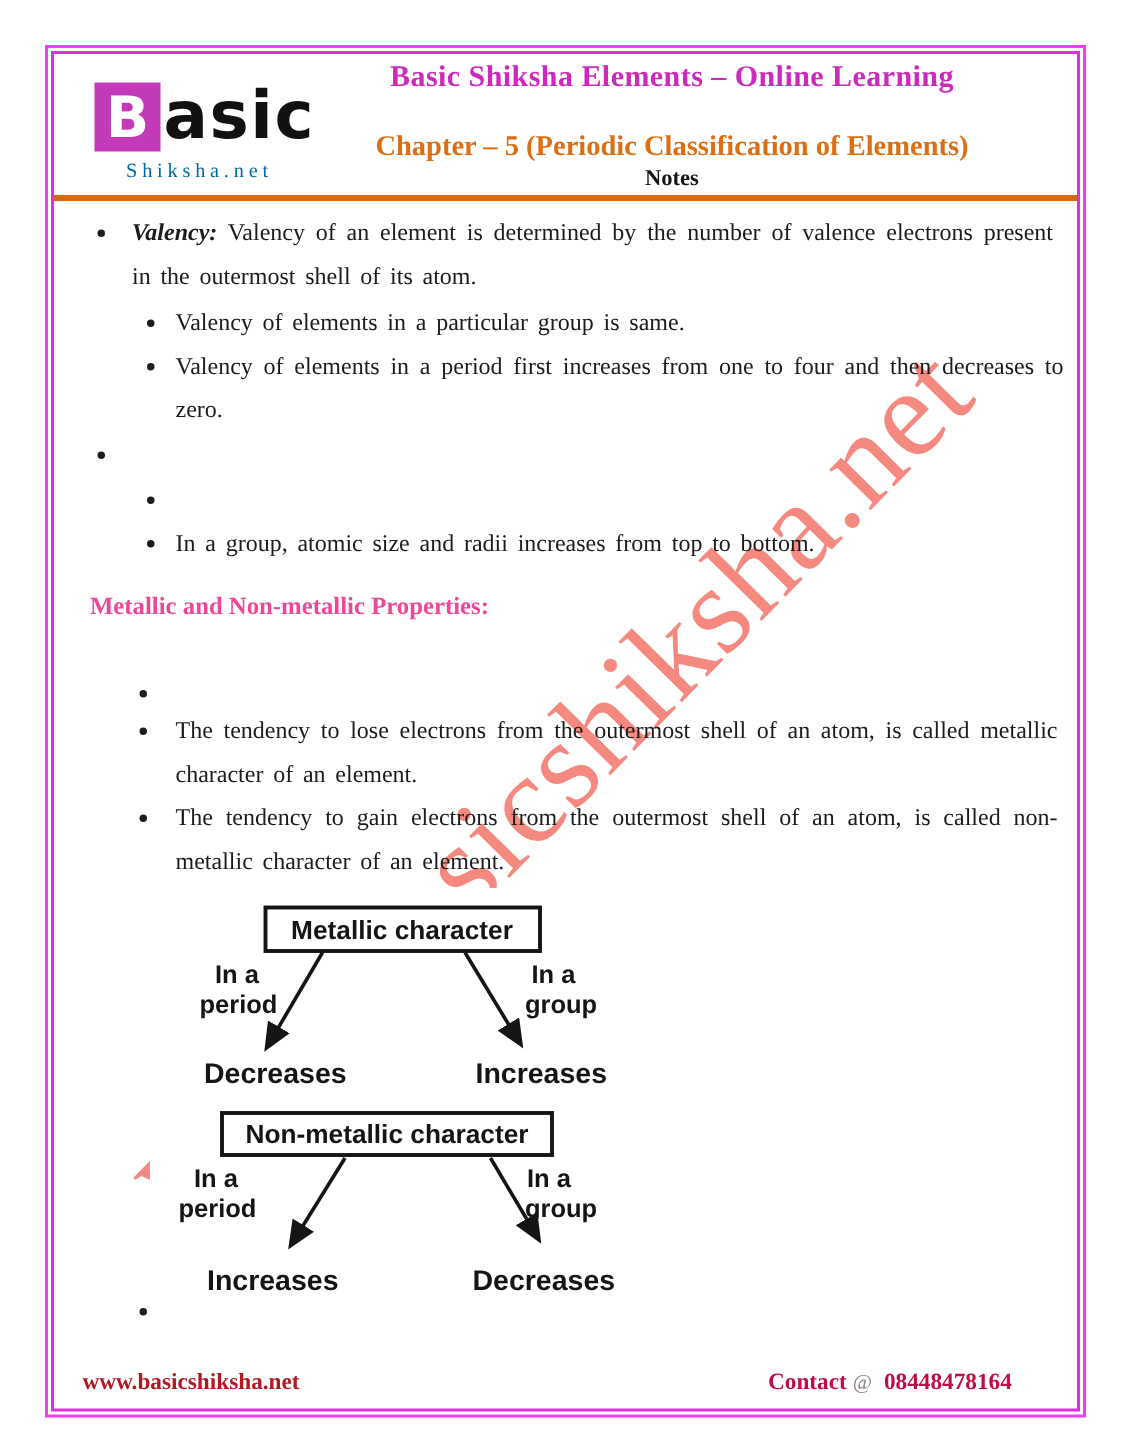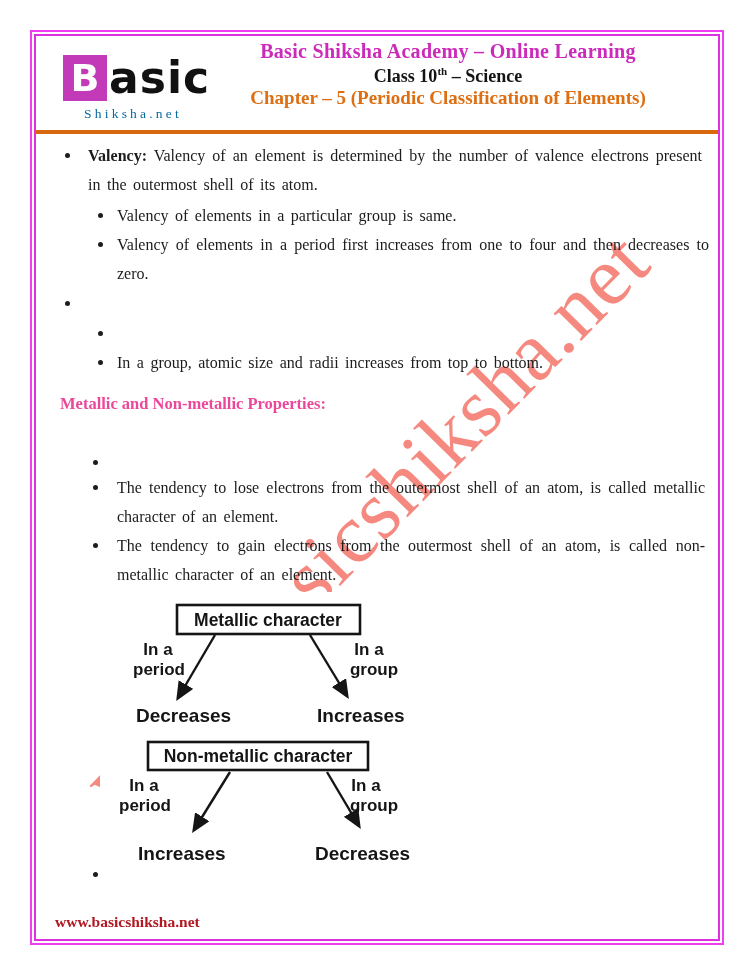--- a/index.html
+++ b/index.html
@@ -34,21 +34,21 @@
   .ht1 { top:40px; font-size:20px; color:#CB2ABB; letter-spacing:0.3px; }
   .ht2 { top:65px; font-size:18px; color:#141414; }
   .ht2 sup { font-size:11px; }
   .ht3 { top:87px; font-size:19px; color:#DD6E12;text-align:center; }
   .ht4 { top:111px; font-size:15px; color:#141414; }
   .rule { position:absolute; left:36px; top:130px; width:682px; height:4px; background:#D8680E; }
   
   .dot { position:absolute; width:5px; height:5px; border-radius:50%; background:#1d1d1d; }
   .para { position:absolute; font-size:16px; line-height:29px; color:#1c1c1c;
     text-align:justify; word-spacing:2.5px; }
-  .para b { font-weight:bold; }
+  .para b { font-weight:bold;font-style:italic; }
   .heading { position:absolute; left:60px; top:394px; font-weight:bold; font-size:16.5px; color:#ec4899; }
   
   .diagram { position:absolute; left:100px; top:592px; }
   .diagram text { font-family:"Liberation Sans", sans-serif; font-weight:bold; fill:#151515; }
   .dg-title { font-size:17.5px; }
   .dg-label { font-size:17px; }
   .dg-result { font-size:19px; }
   .dg-box { fill:#ffffff; stroke:#151515; stroke-width:2.6; }
   .dg-arrow { stroke:#151515; stroke-width:2.4; marker-end:url(#ah); }
   
@@ -70,23 +70,23 @@
   <div class="logo">
     <div class="logo-row">
       <div class="logo-b-box">
         <span>B</span>
       </div>
       <span class="logo-rest">asic</span>
     </div>
     <div class="logo-domain">Shiksha.net</div>
   </div>
 
-  <div class="ht ht1">Basic Shiksha Academy – Online Learning</div>
-  <div class="ht ht2"><span>Class 10</span><sup>th</sup><span> – Science</span></div>
+  <div class="ht ht1">Basic Shiksha Elements – Online Learning</div>
   <div class="ht ht3">Chapter – 5 (Periodic Classification of Elements)</div>
+  <div class="ht ht4">Notes</div>
   <div class="rule"></div>
 
   <div class="dot" style="left:65px; top:153px;"></div>
   <div class="para" style="left:88px; top:141px; width:614px;"><b>Valency:</b><span> Valency of an element is determined by the number of valence electrons present in the outermost shell of its atom.</span></div>
 
   <div class="dot" style="left:98px; top:213px;"></div>
   <div class="para" style="left:117px; top:201px; width:590px;">Valency of elements in a particular group is same.</div>
 
   <div class="dot" style="left:98px; top:242px;"></div>
   <div class="para" style="left:117px; top:230px; width:592px;">Valency of elements in a period first increases from one to four and then decreases to zero.</div>
@@ -135,14 +135,15 @@
     <text class="dg-label" x="274" y="219" text-anchor="middle">group</text>
     <line class="dg-arrow" x1="130" y1="180" x2="94" y2="238"></line>
     <line class="dg-arrow" x1="227" y1="180" x2="259" y2="234"></line>
     <text class="dg-result" x="38" y="268">Increases</text>
     <text class="dg-result" x="215" y="268">Decreases</text>
   </svg>
 
   <div class="dot" style="left:93px; top:872px;"></div>
 
   <div class="footer-left">www.basicshiksha.net</div>
+  <div class="footer-right"><span>Contact</span><span class="at">@</span> <span>08448478164</span></div>
 
 </div>
 
 </body></html>

